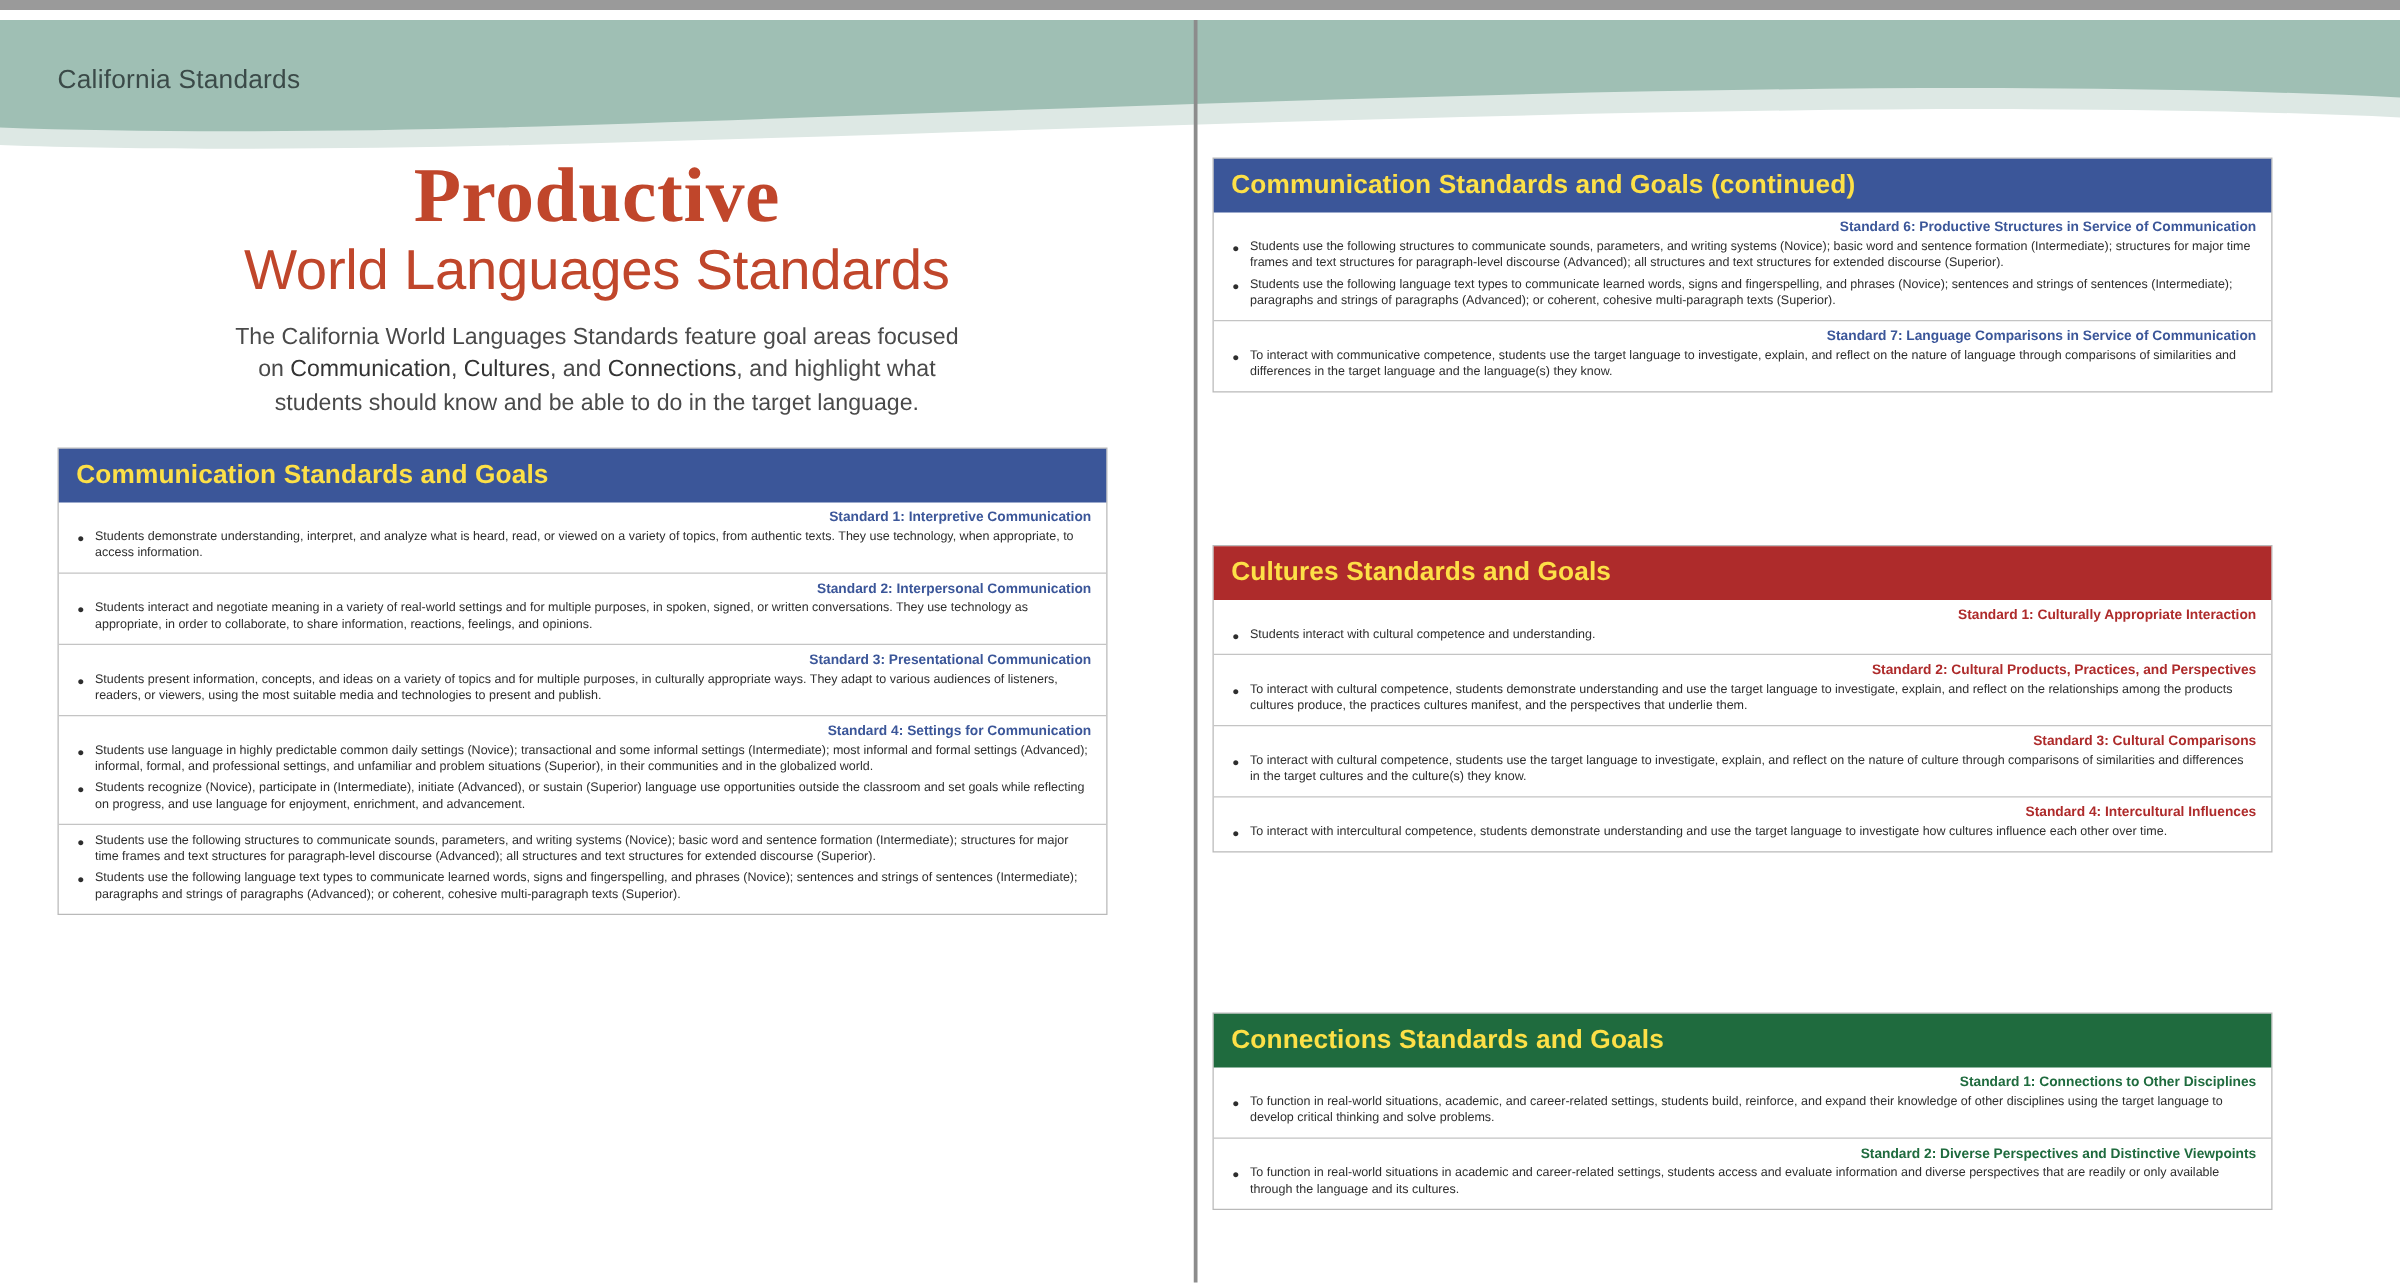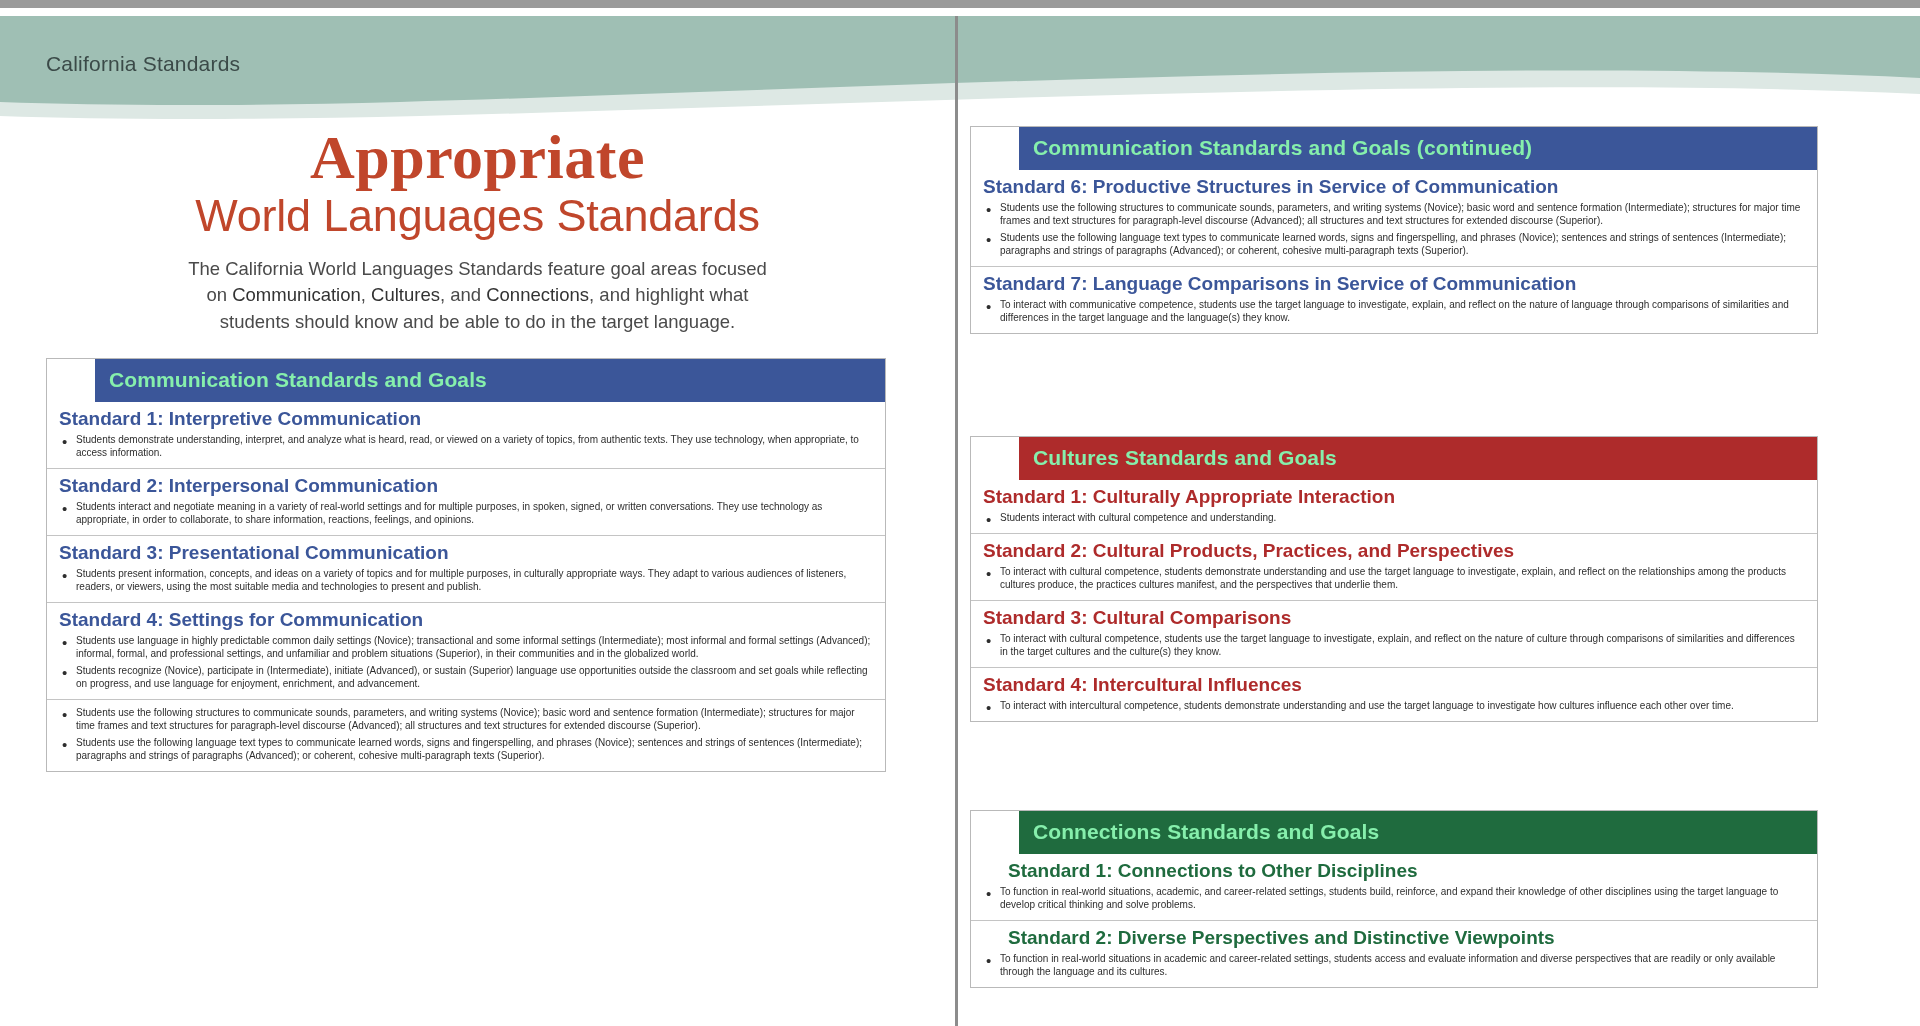--- a/index.html
+++ b/index.html
@@ -53,30 +53,30 @@
   }
   .title-desc{
     margin:14px auto 0; width:600px;
     font-size:18.5px; color:#4a4a4a; line-height:1.45;
   }
   .title-desc b{ font-weight:normal; color:#333; }
 
   
   .card{ border:1px solid #b9b9b9; background:#fff; }
   .card-header{
-    color:#86efac; font-weight:bold; font-size:21px;
-    padding:9px 14px 10px; letter-spacing:.1px;margin-left:48px;
+    color:#fde047; font-weight:bold; font-size:21px;
+    padding:9px 14px 10px; letter-spacing:.1px;
   }
   .hdr-blue{ background:#3b5699; }
   .hdr-red{ background:#ae2b2b; }
   .hdr-green{ background:#1f6b3e; }
 
   .std{ border-bottom:1px solid #c4c4c4; padding:6px 12px 8px 12px; }
   .std:last-child{ border-bottom:none; }
-  .std-title{ font-weight:bold; font-size:19px; margin-bottom:3px; }
+  .std-title{ font-weight:bold; font-size:11px; margin-bottom:3px;text-align:right; }
   .t-blue{ color:#3b5699; }
   .t-red{ color:#ae2b2b; }
   .t-green{ color:#1f6b3e;margin-left:25px; }
 
   ul.bullets{ list-style:none; }
   ul.bullets li{
     position:relative; padding-left:17px; font-size:10px; color:#2e2e2e;
     line-height:1.30; margin-bottom:4px;
   }
   ul.bullets li:last-child{ margin-bottom:1px; }
@@ -104,21 +104,21 @@
       <path d="M0,0 H1920 V78 C1500,58 900,88 420,100 C260,104 110,104 0,100 Z" fill="#dde8e4"></path>
       <path d="M0,0 H1920 V62 C1480,40 880,72 400,86 C250,90 110,90 0,86 Z" fill="#9fbfb4"></path>
     </svg>
   </div>
 
   <div class="page-left">
 
     <div class="running-head">California Standards</div>
 
     <div class="title-block">
-      <div class="title-main">Appropriate</div>
+      <div class="title-main">Productive</div>
       <div class="title-sub">World Languages Standards</div>
       <div class="title-desc">
         <span>The California World Languages Standards feature goal areas focused on </span><b>Communication</b><span>, </span><b>Cultures</b><span>, and </span><b>Connections</b><span>, and highlight what students should know and be able to do in the target language.</span>
       </div>
     </div>
 
     <div class="card card-communication">
       <div class="card-header hdr-blue">Communication Standards and Goals</div>
       <div>
           <div class="std">

